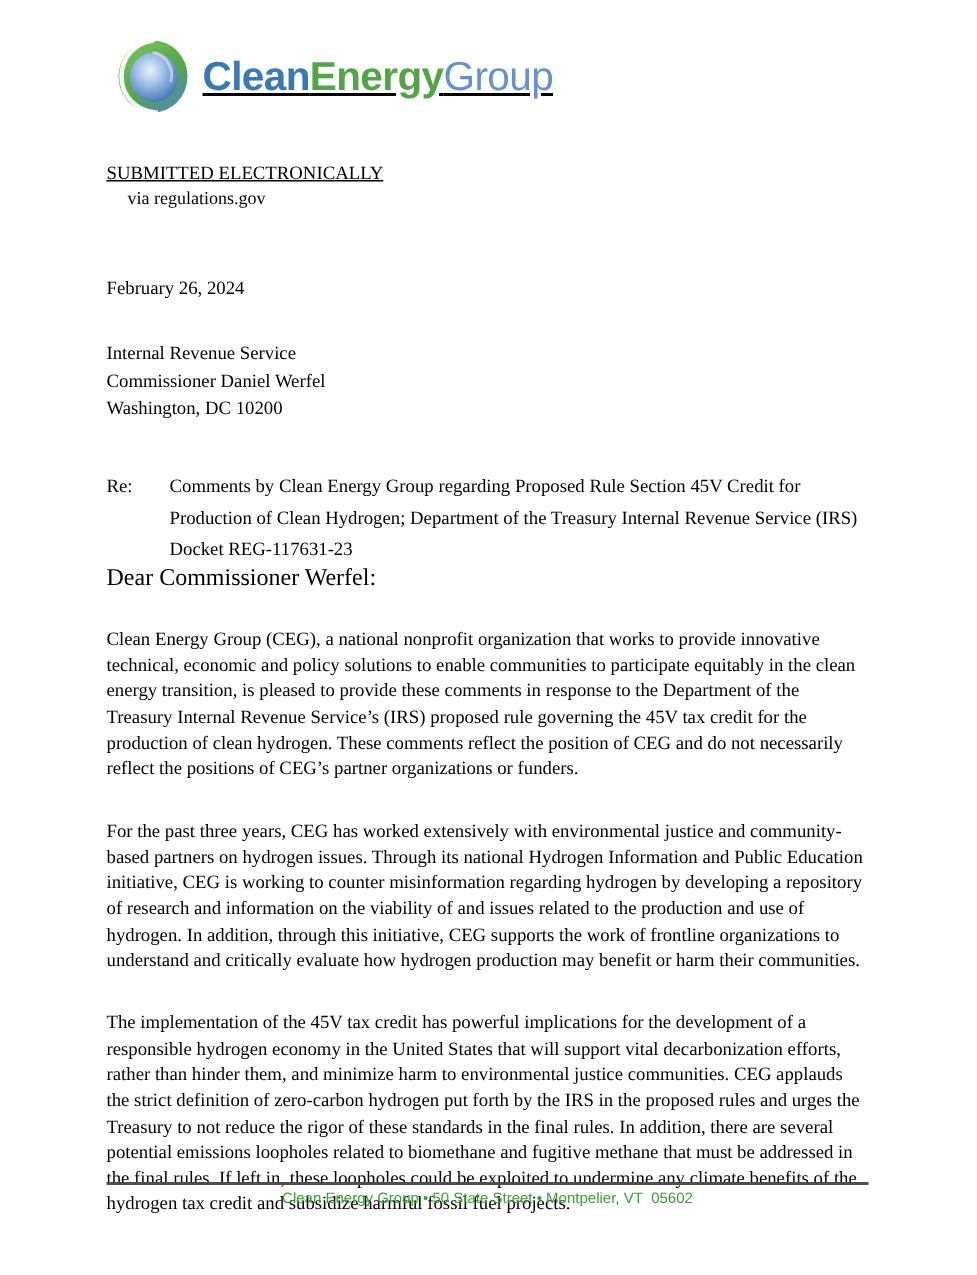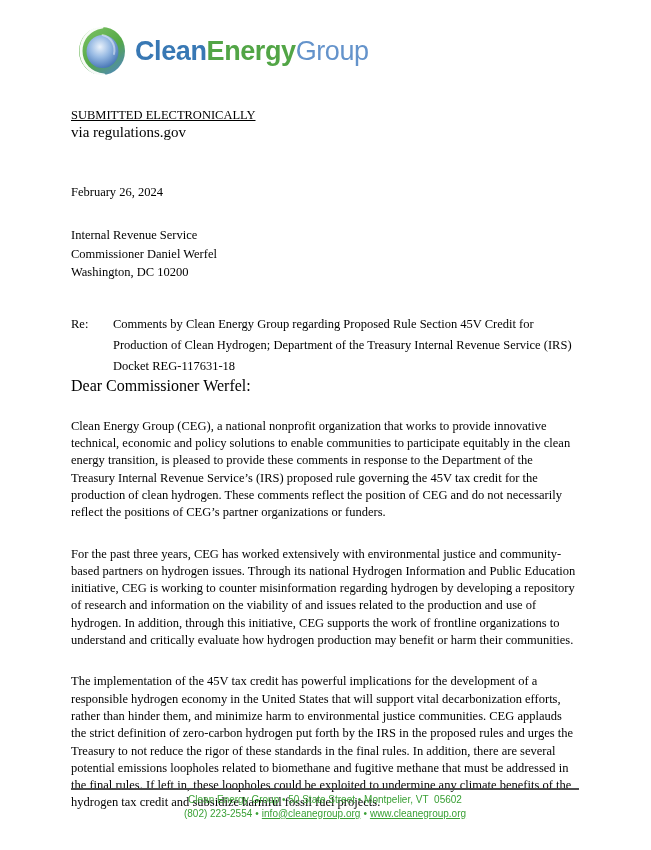--- a/index.html
+++ b/index.html
@@ -10,39 +10,39 @@
     font-family:"Liberation Serif", serif;
     color:#000000;
     overflow:hidden;
     box-sizing:border-box;
   }
   .content{padding:0 72px 0 71px;}
 
   
   .logo-row{
     display:flex;align-items:center;
-    margin:26px 0 0 7px;height:50px;
+    margin:26px 0 0 7px;height:50px;text-decoration:underline;
   }
   .globe{width:48px;height:50px;flex:0 0 auto;display:block;}
   .wordmark{
     font-family:"Liberation Sans", sans-serif;
     font-size:27px;line-height:27px;
     margin-left:9px;white-space:nowrap;
     letter-spacing:-0.4px;
   }
   .w-clean{font-weight:bold;color:#3878b4;}
   .w-energy{font-weight:bold;color:#52a546;}
   .w-group{font-weight:normal;color:#6493cb;}
 
   
   .submitted{
     margin-top:31px;font-size:12.5px;line-height:17px;
     text-decoration:underline;
   }
-  .via{font-size:15px;line-height:17px;}
+  .via{font-size:12px;line-height:17px;margin-left:14px;}
   .date{margin-top:43px;font-size:12.5px;line-height:17px;}
   .address{margin-top:25px;font-size:12.5px;line-height:18.5px;}
   .re-block{
     margin-top:32px;display:flex;
     font-size:12.5px;line-height:21px;
   }
   .re-label{flex:0 0 42px;}
   .re-text{flex:1 1 auto;}
   .salutation{font-size:16px;line-height:17.3px;}
   p.para{
@@ -97,31 +97,28 @@
     <div class="date">February 26, 2024</div>
 
     <div class="address">
       <div>Internal Revenue Service</div>
       <div>Commissioner Daniel Werfel</div>
       <div>Washington, DC 10200</div>
     </div>
 
     <div class="re-block">
       <span class="re-label">Re:</span>
-      <span class="re-text">Comments by Clean Energy Group regarding Proposed Rule Section 45V Credit for Production of Clean Hydrogen; Department of the Treasury Internal Revenue Service (IRS) Docket REG-117631-18</span>
+      <span class="re-text">Comments by Clean Energy Group regarding Proposed Rule Section 45V Credit for Production of Clean Hydrogen; Department of the Treasury Internal Revenue Service (IRS) Docket REG-117631-23</span>
     </div>
 
     <div class="salutation">Dear Commissioner Werfel:</div>
 
     <p class="para">Clean Energy Group (CEG), a national nonprofit organization that works to provide innovative technical, economic and policy solutions to enable communities to participate equitably in the clean energy transition, is pleased to provide these comments in response to the Department of the Treasury Internal Revenue Service’s (IRS) proposed rule governing the 45V tax credit for the production of clean hydrogen. These comments reflect the position of CEG and do not necessarily reflect the positions of CEG’s partner organizations or funders.</p>
     <p class="para">For the past three years, CEG has worked extensively with environmental justice and community-based partners on hydrogen issues. Through its national Hydrogen Information and Public Education initiative, CEG is working to counter misinformation regarding hydrogen by developing a repository of research and information on the viability of and issues related to the production and use of hydrogen. In addition, through this initiative, CEG supports the work of frontline organizations to understand and critically evaluate how hydrogen production may benefit or harm their communities.</p>
     <p class="para">The implementation of the 45V tax credit has powerful implications for the development of a responsible hydrogen economy in the United States that will support vital decarbonization efforts, rather than hinder them, and minimize harm to environmental justice communities. CEG applauds the strict definition of zero-carbon hydrogen put forth by the IRS in the proposed rules and urges the Treasury to not reduce the rigor of these standards in the final rules. In addition, there are several potential emissions loopholes related to biomethane and fugitive methane that must be addressed in the final rules. If left in, these loopholes could be exploited to undermine any climate benefits of the hydrogen tax credit and subsidize harmful fossil fuel projects.</p>
 
   </div>
 
   <div class="footer">
     <div class="footer-rule"></div>
     <div class="f-line">Clean Energy Group • 50 State Street • Montpelier, VT&nbsp; 05602</div>
-    <div class="f-line">
-      <span>(802) 223-2554</span><span class="f-sep">•</span><a class="f-link">info@cleanegroup.org</a><span class="f-sep">•</span><a class="f-link">www.cleanegroup.org</a>
-    </div>
   </div>
 </div>
 
 </body></html>

